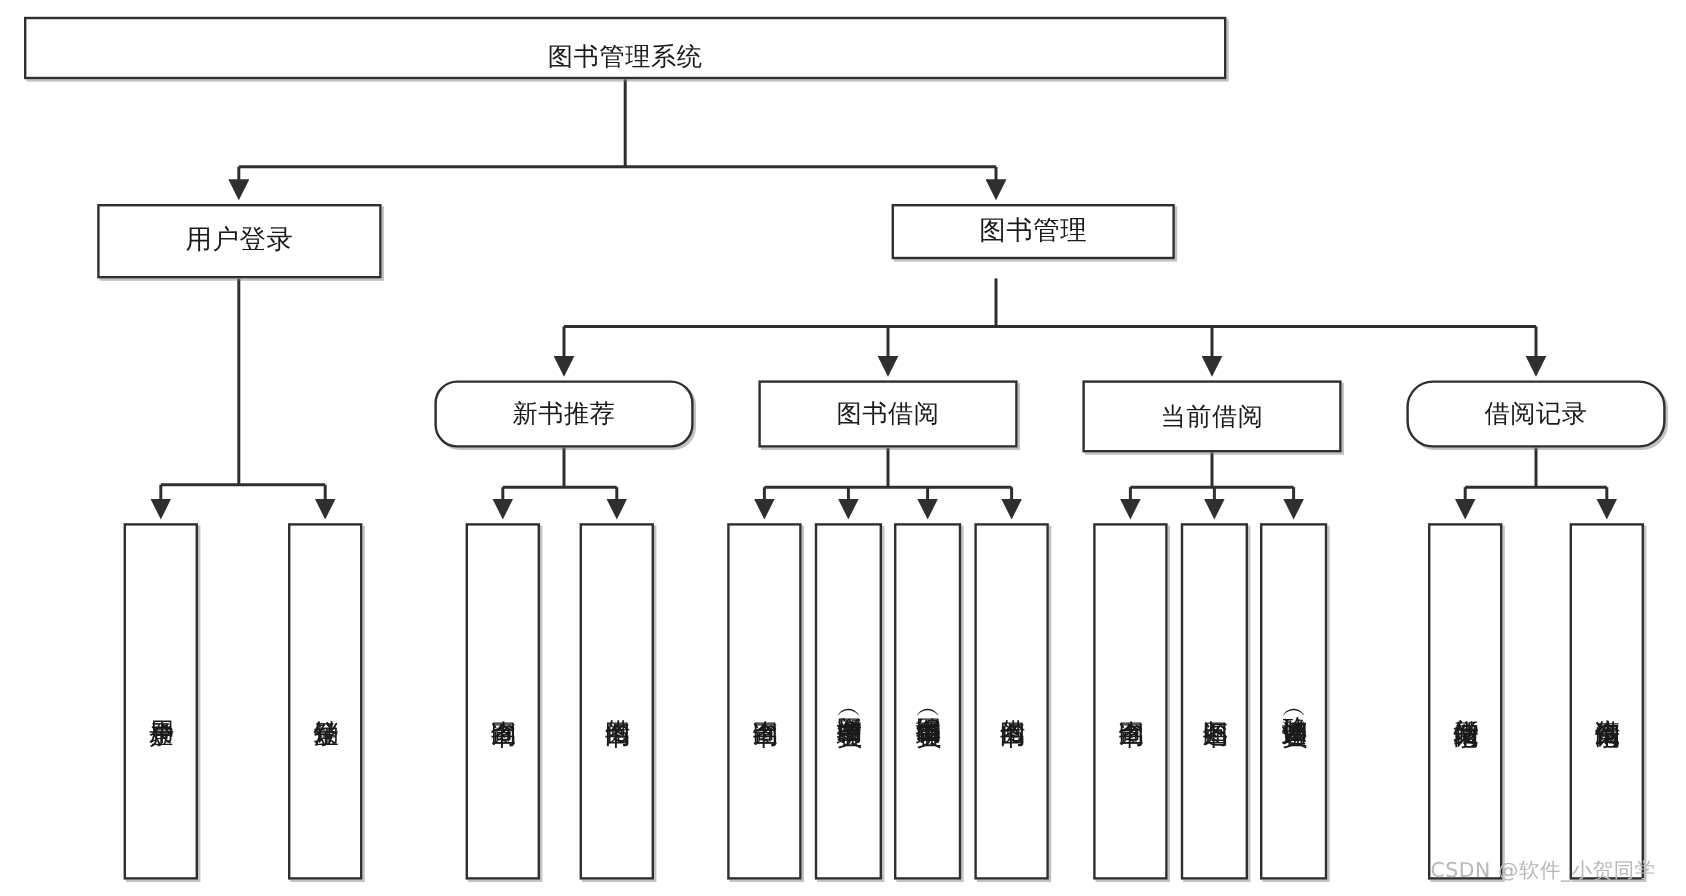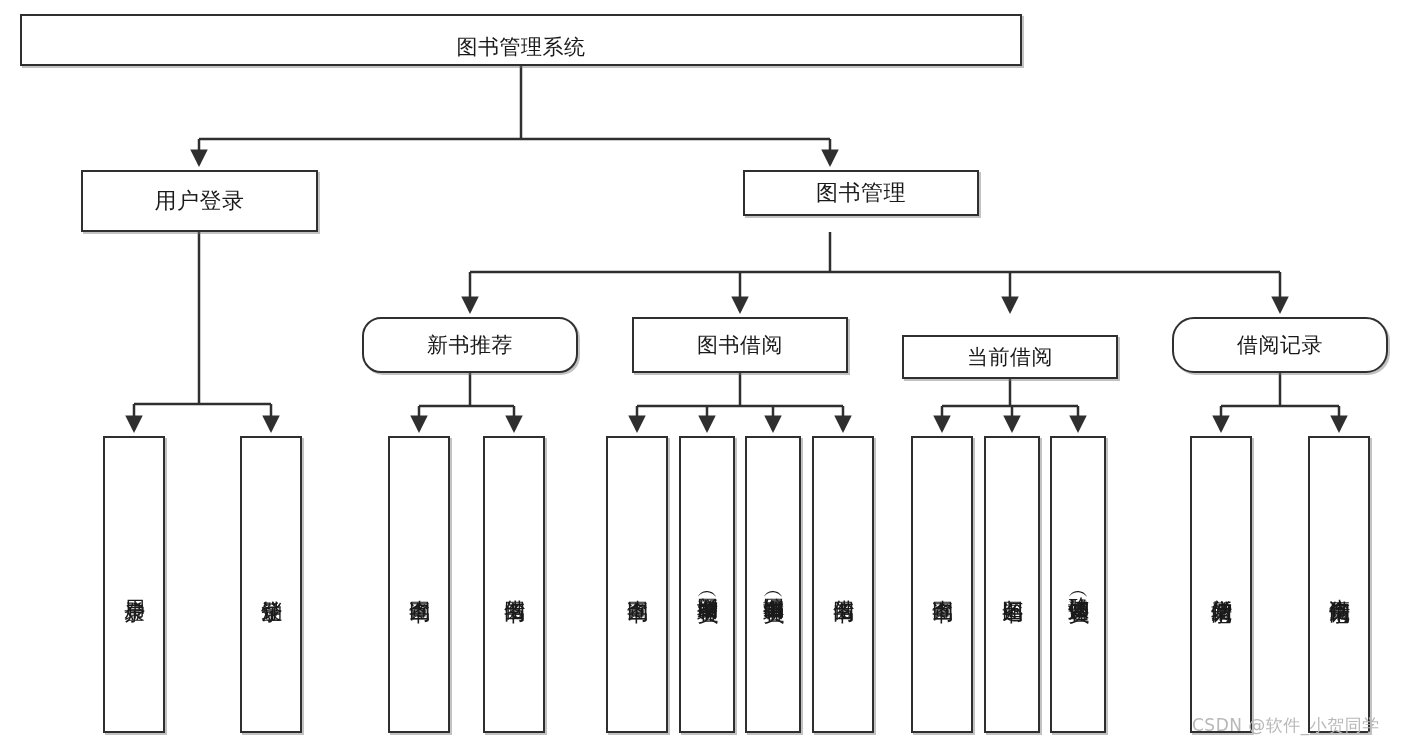--- a/index.html
+++ b/index.html
@@ -131,21 +131,21 @@
       </div>
       <div class="node level2" style="left: 743px; top: 170px; width: 236px; height: 46px;">
         <div class="label">图书管理</div>
       </div>
       <div class="node level3" style="left: 362px; top: 317px; width: 216px; height: 56px; border-radius: 19px;">
         <div class="label">新书推荐</div>
       </div>
       <div class="node level3" style="left: 632px; top: 317px; width: 216px; height: 56px;">
         <div class="label">图书借阅</div>
       </div>
-      <div class="node level3" style="left: 902px; top: 335px; width: 216px; height: 44px; align-items: center;">
+      <div class="node level3" style="left: 902px; top: 317px; width: 216px; height: 60px; align-items: center;">
         <div class="label">当前借阅</div>
       </div>
       <div class="node level3" style="left: 1172px; top: 317px; width: 216px; height: 56px; border-radius: 22px;">
         <div class="label">借阅记录</div>
       </div>
       <div class="node leaf" style="left: 103px; top: 436px; width: 62px; height: 297px;">
         <div class="label">用户登录</div>
       </div>
       <div class="node leaf" style="left: 240px; top: 436px; width: 62px; height: 297px;">
         <div class="label">注销登录</div>

